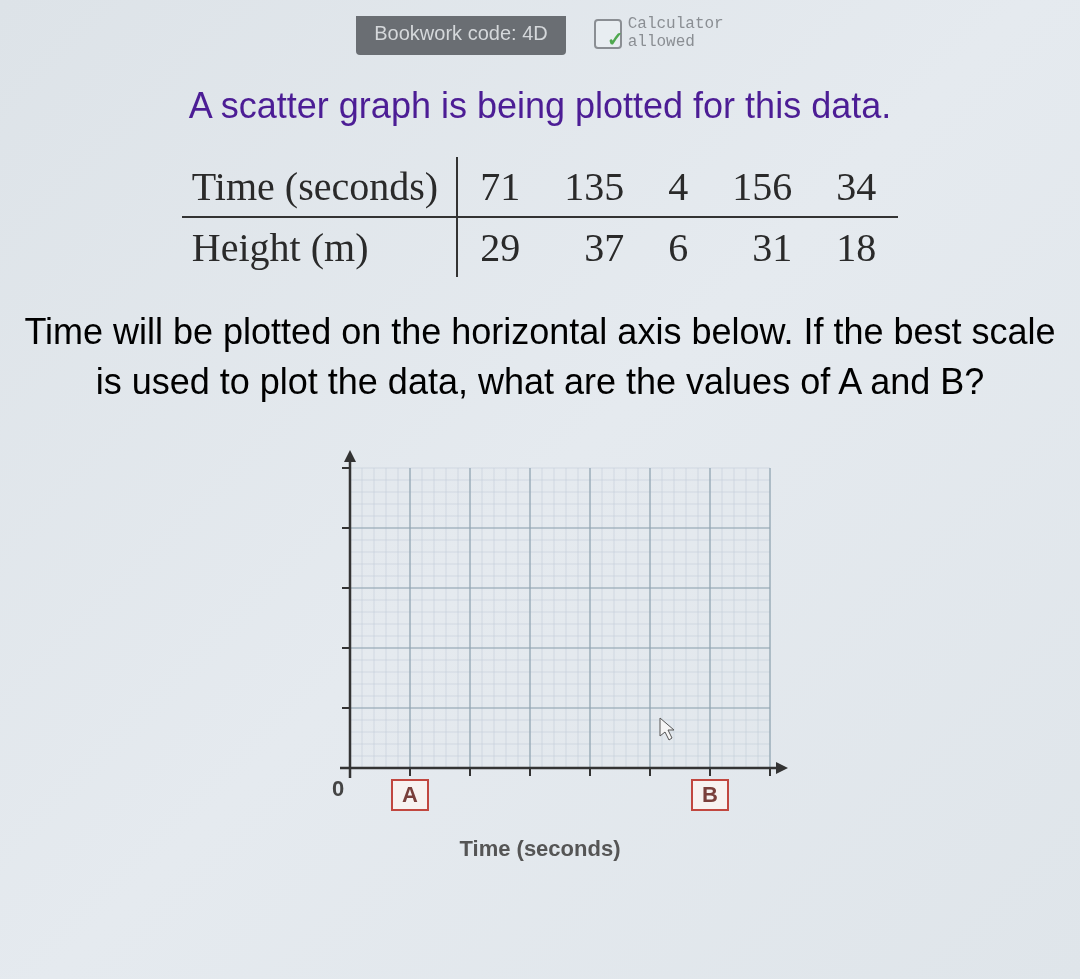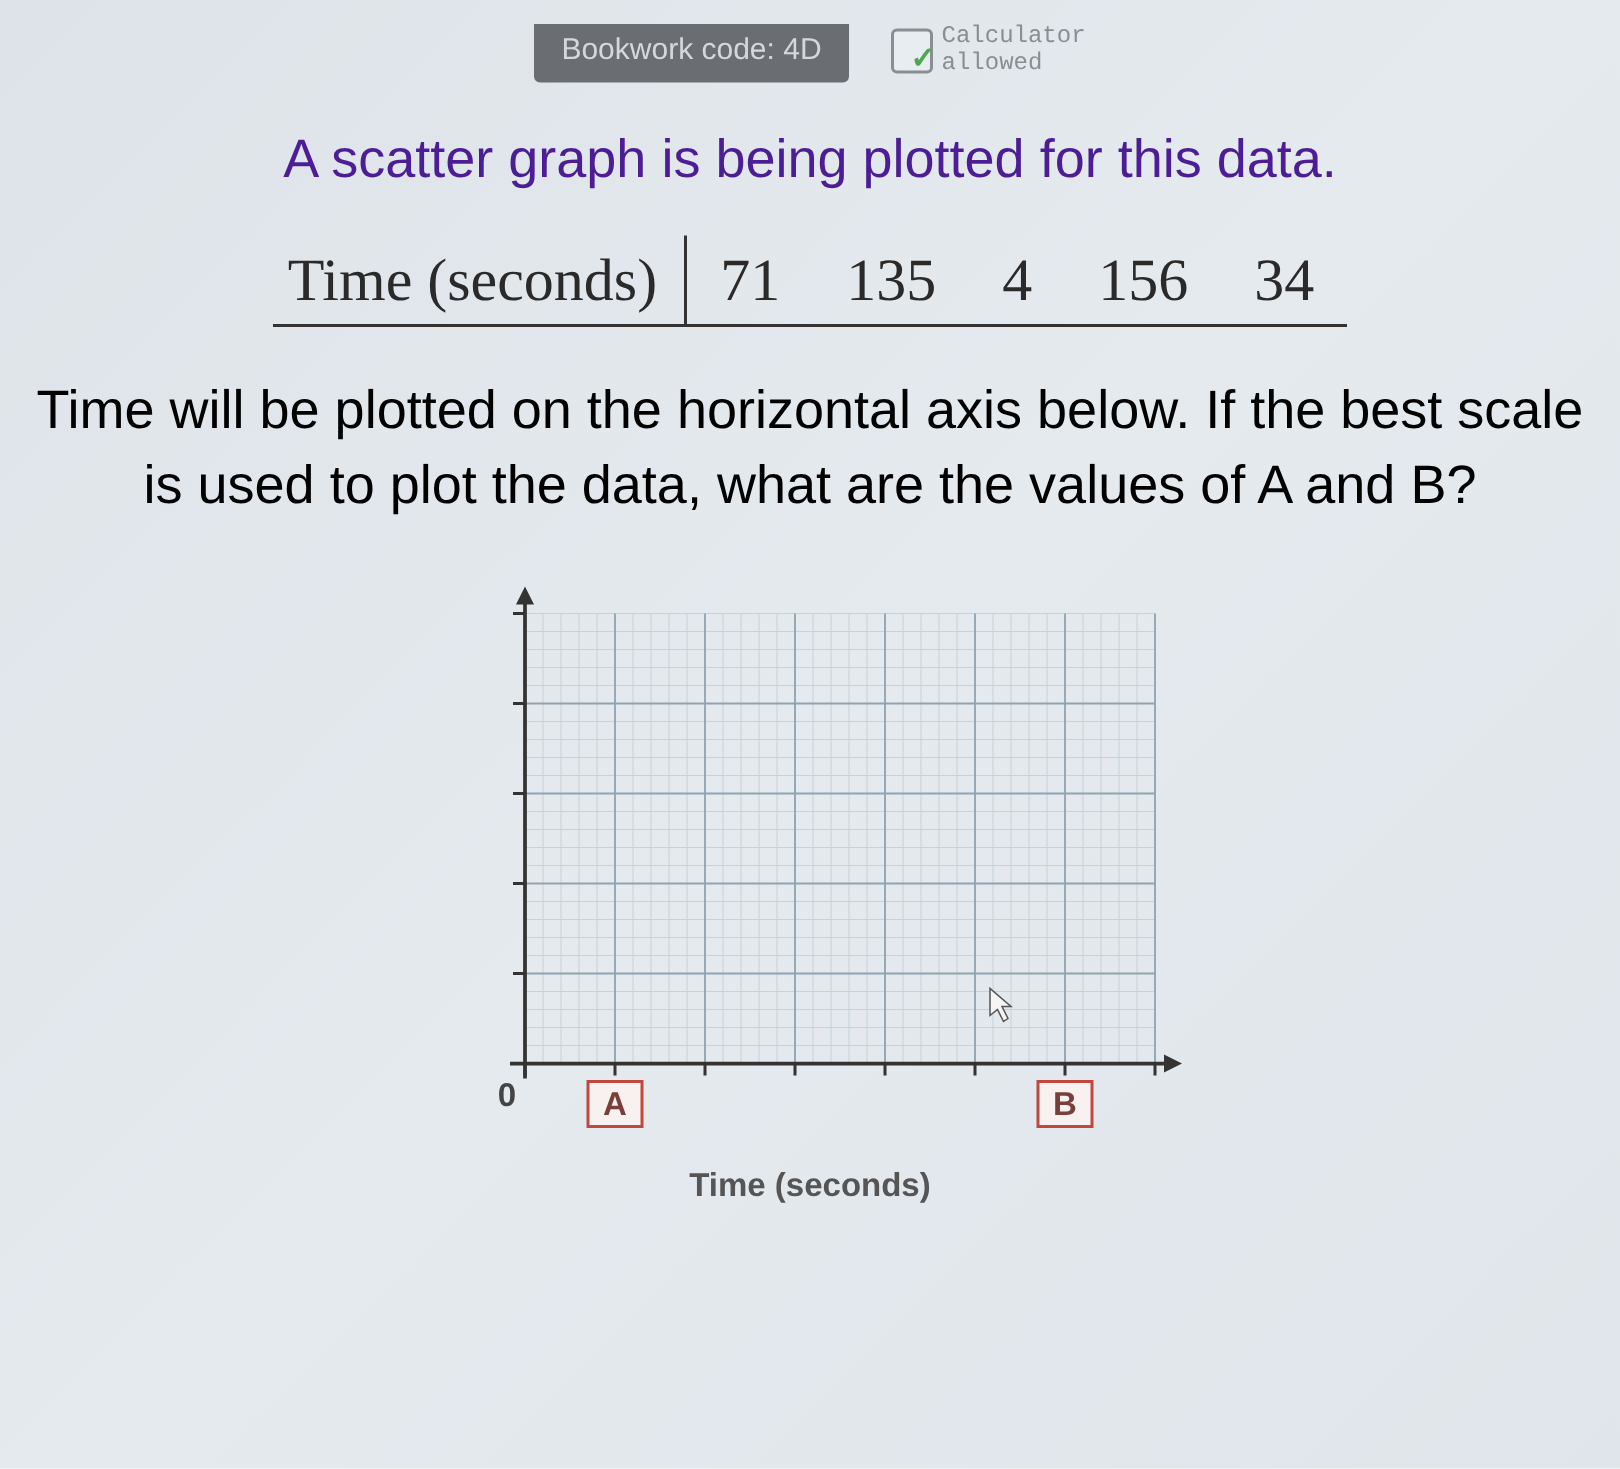--- a/index.html
+++ b/index.html
@@ -114,20 +114,28 @@
 
 <table class="data-table">
   <tbody>
       <tr class="top-row">
     <td class="label-cell">Time (seconds)</td>
     <td>71</td>
     <td>135</td>
     <td>4</td>
     <td>156</td>
     <td>34</td>
+  </tr>
+  <tr>
+    <td class="label-cell">Height (m)</td>
+    <td>29</td>
+    <td>37</td>
+    <td>6</td>
+    <td>31</td>
+    <td>18</td>
   </tr>
 </tbody>
   </table>
 
 <div class="question">Time will be plotted on the horizontal axis below. If the best scale is used to plot the data, what are the values of A and B?</div>
 
 <div class="chart-wrap">
   <svg class="chart" width="500" height="380" viewBox="0 0 500 380">
 
     <defs></defs>

